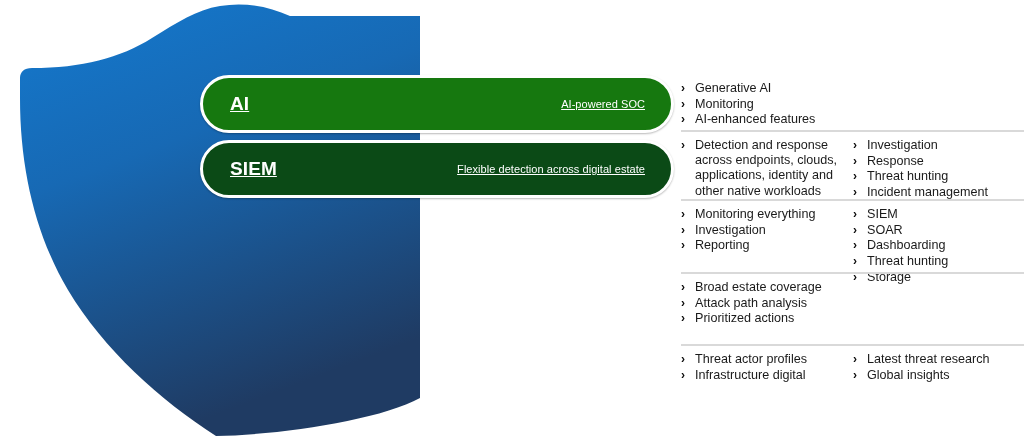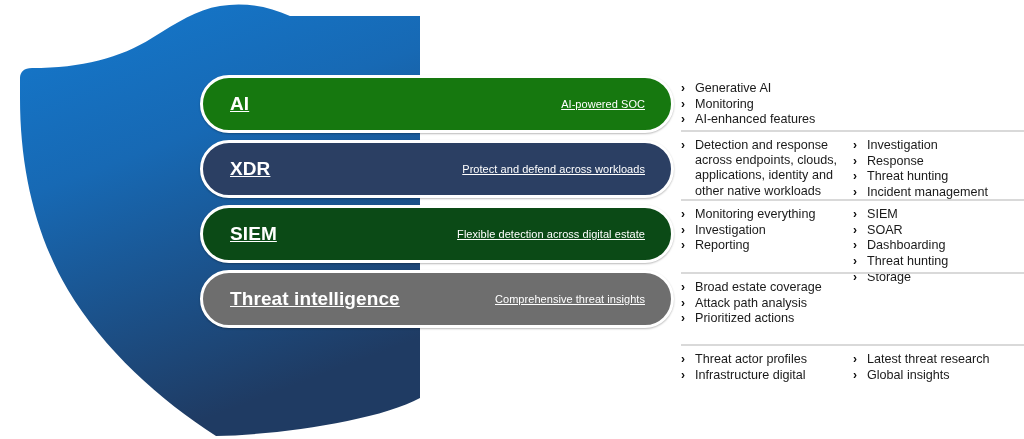--- a/index.html
+++ b/index.html
@@ -155,35 +155,27 @@
              L 330 40 Z" fill="#1F3C66" opacity="0.0"></path>
   </svg>
 
   <div id="pill-stack">
 
     <div class="pill" style="background:#16780F">
       <span class="pill-title">AI</span>
       <span class="pill-sub">AI-powered SOC</span>
     </div>
 
-    <div class="pill" style="background:#2B3F63">
-      <span class="pill-title">XDR</span>
-      <span class="pill-sub">Protect and defend across workloads</span>
-    </div>
 
     <div class="pill" style="background:#0B4A16">
       <span class="pill-title">SIEM</span>
       <span class="pill-sub">Flexible detection across digital estate</span>
     </div>
 
 
-    <div class="pill" style="background:#6E6E6E">
-      <span class="pill-title">Threat intelligence</span>
-      <span class="pill-sub">Comprehensive threat insights</span>
-    </div>
 
   </div>
 
   <div id="detail-panel">
 
     <div class="detail-row" style="height:55px">
       <div class="bullet-col col-1">
         <div class="bullet">
           <span class="chev">›</span>
           <span class="btext">Generative AI</span>

